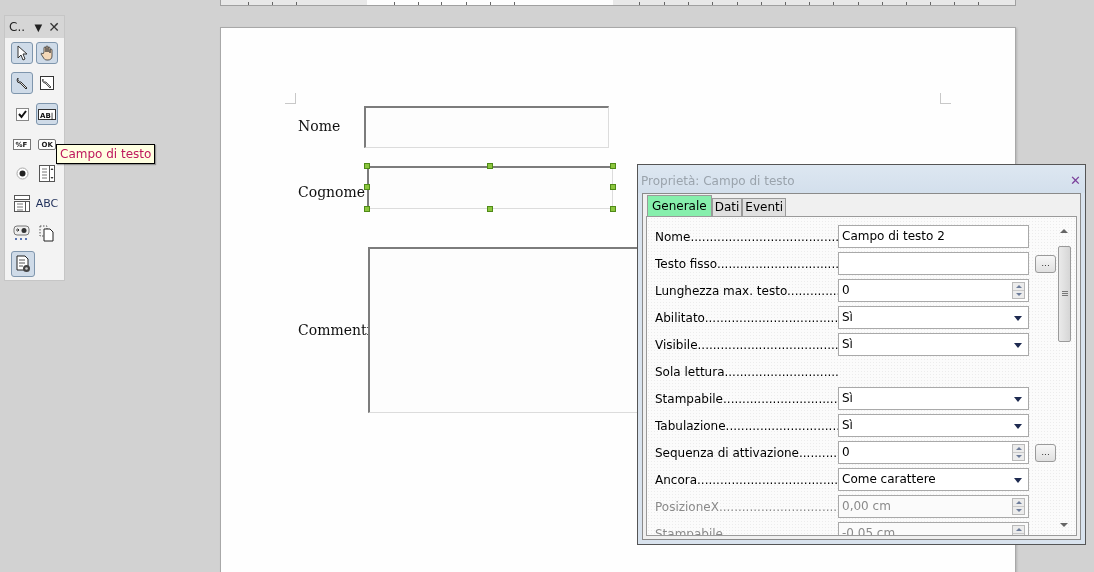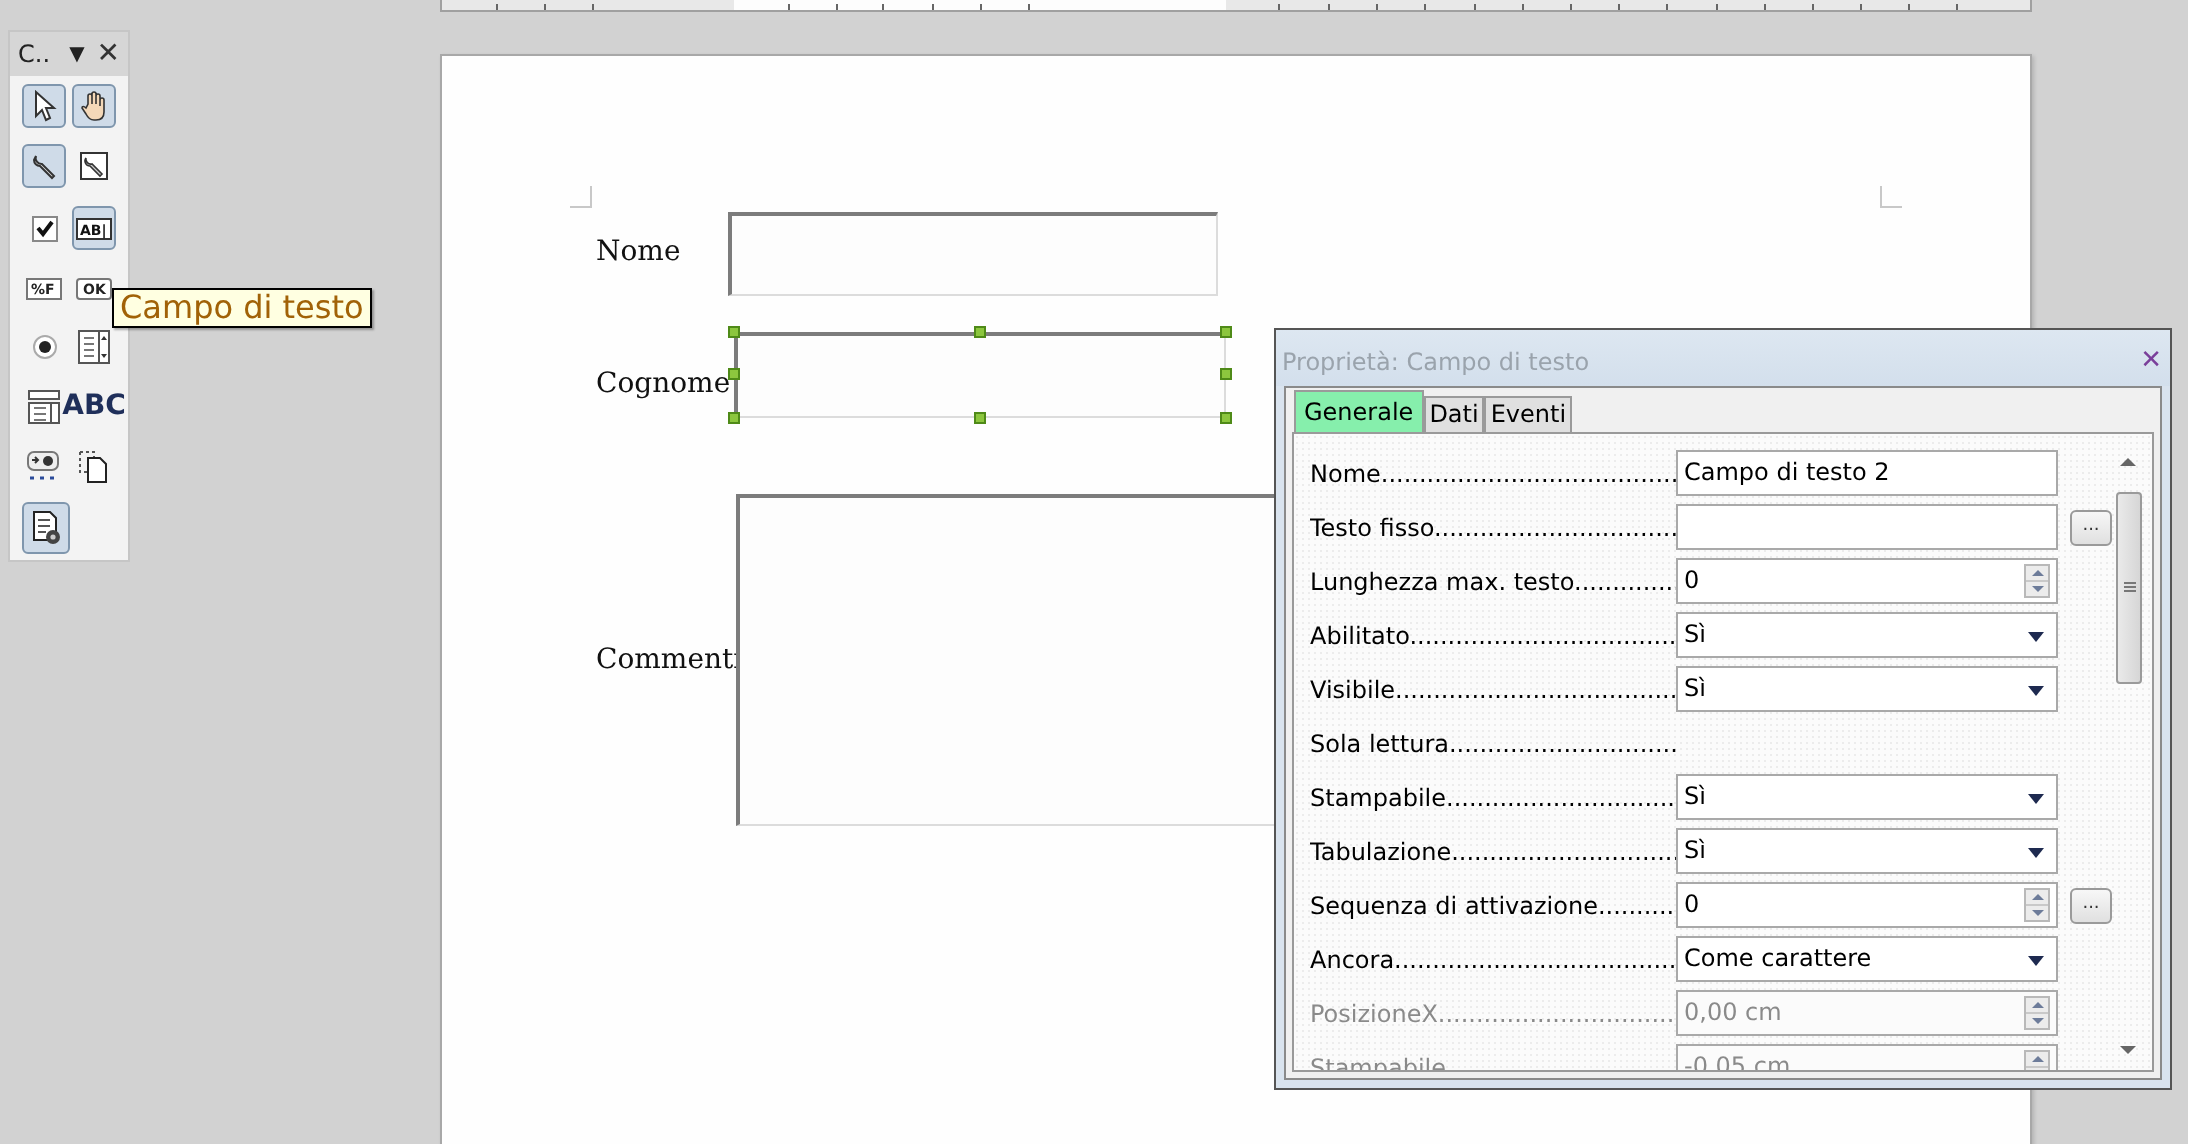--- a/index.html
+++ b/index.html
@@ -35,21 +35,21 @@
     padding:0 4px; font-size:12px; color:#222; }
   .palette .title .name { flex:1; }
   .palette .title .arrow { font-size:10px; margin-right:6px; }
   .palette .title .close { font-size:14px; color:#333; }
   .pbtn { position:absolute; width:22px; height:22px; box-sizing:border-box;
     display:flex; align-items:center; justify-content:center; font-size:10px; }
   .pbtn.on { background:#cfdbe8; border:1px solid #7f96ad; border-radius:3px; }
   .pbtn svg { display:block; }
 
   .tooltip { position:absolute; left:56px; top:144px; height:18px; padding:0 3px;
-    background:#ffffe1; border:1px solid #000; font-size:16px; line-height:18px; color:#a16207;
+    background:#ffffe1; border:1px solid #000; font-size:12px; line-height:18px; color:#be185d;
     box-shadow:1px 1px 1px rgba(0,0,0,.3); white-space:nowrap; }
 
   
   .dlg { position:absolute; left:637px; top:164px; width:449px; height:381px;
     background:#d9e3ee; border:1px solid #555; box-sizing:border-box; }
   .dlg .titlebar { height:28px; display:flex; align-items:center; padding:0 4px 0 3px;
     background:linear-gradient(#dde7f1,#d3dfec); }
   .dlg .titlebar .t { flex:1; color:#9aa3ac; font-size:12px; padding-top:4px; }
   .dlg .titlebar .x { color:#7a3f9a; font-size:13px; font-weight:bold; padding-top:2px; }
   .dlg .body { position:absolute; left:4px; top:28px; right:4px; bottom:4px; background:#f0f0f0;
@@ -211,21 +211,21 @@
   </div>
   <div class="pbtn" style="left:6px;top:176px">
     <svg width="16" height="17" viewBox="0 0 16 17">
         <rect x="0.5" y="0.5" width="15" height="4" fill="#fff" stroke="#555"></rect>
         <rect x="0.5" y="6.5" width="15" height="10" fill="#fff" stroke="#555"></rect>
         <line x1="11.5" y1="6.5" x2="11.5" y2="16.5" stroke="#555"></line>
         <path d="M3 9h6M3 12h6M3 15h6" stroke="#777"></path>
       </svg>
   </div>
   <div class="pbtn" style="left:31px;top:176px">
-    <span style="font-weight:bold;font-size:14px;color:#1f2f5a">ABC</span>
+    <span style="font-weight:normal;font-size:11px;color:#1f2f5a">ABC</span>
   </div>
   <div class="pbtn" style="left:6px;top:206px">
     <svg width="18" height="16" viewBox="0 0 18 16">
         <rect x="1" y="1" width="15" height="9" rx="3" fill="#eee" stroke="#777"></rect>
         <circle cx="11" cy="5.5" r="2.5" fill="#333"></circle>
         <path d="M3 5 L6 5 M4.5 3.5 L6 5 L4.5 6.5" stroke="#333" fill="none"></path>
         <path d="M2 14h2M7 14h2M12 14h2" stroke="#2a4b9a" stroke-width="1.5"></path>
       </svg>
   </div>
   <div class="pbtn" style="left:31px;top:206px">

